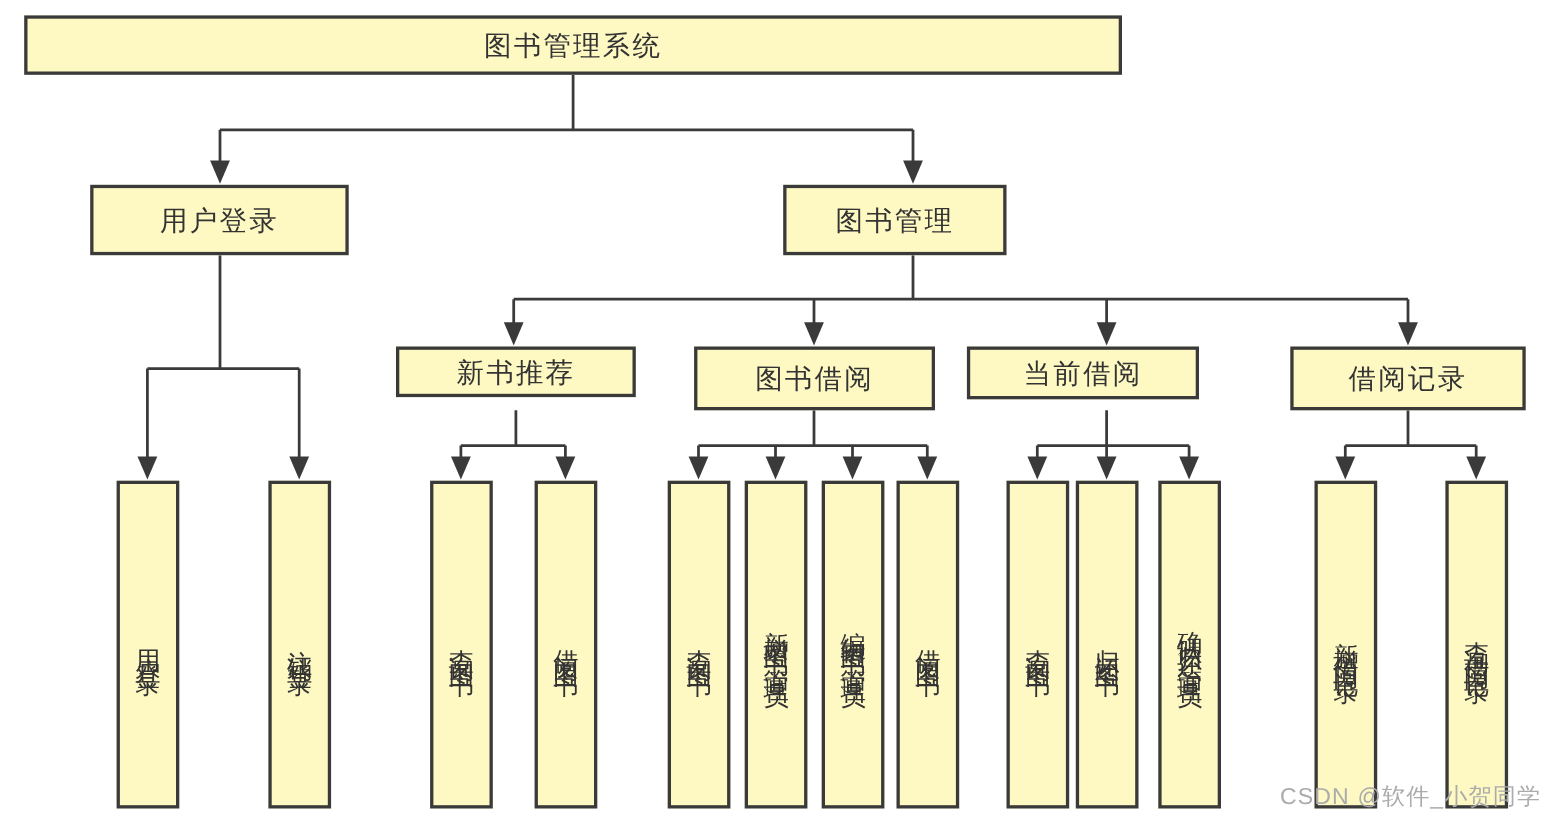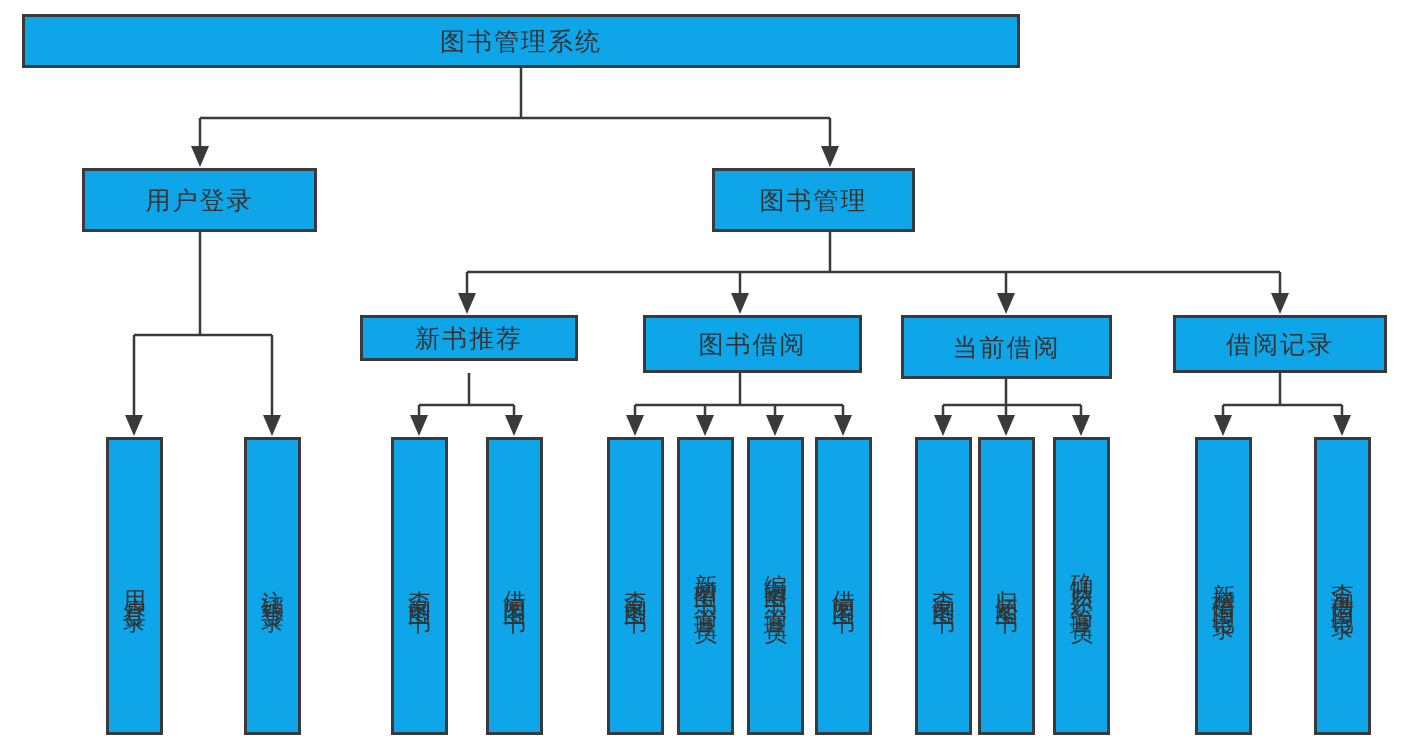--- a/index.html
+++ b/index.html
@@ -14,21 +14,21 @@
   .connectors {
     position: absolute;
     left: 0; top: 0;
     width: 1405px; height: 747px;
     pointer-events: none;
   }
   .node {
     position: absolute;
     box-sizing: border-box;
     border: 3px solid #3a3a3a;
-    background: #0ea5e9;
+    background: #fef9c3;
     display: flex;
     align-items: center;
     justify-content: center;
   }
   .node .lbl {
     color: #333333;
     font-size: 25px;
     letter-spacing: 2px;
     white-space: nowrap;
   }
@@ -121,24 +121,24 @@
   <div class="node" style="left:82px; top:168px; width:235px; height:64px;">
     <span class="lbl">用户登录</span>
   </div>
   <div class="node" style="left:712px; top:168px; width:203px; height:64px;">
     <span class="lbl">图书管理</span>
   </div>
 
   <div class="node" style="left:360px; top:315px; width:218px; height:46px;">
     <span class="lbl">新书推荐</span>
   </div>
-  <div class="node" style="left:631px; top:315px; width:219px; height:58px;margin-left:12px;">
+  <div class="node" style="left:631px; top:315px; width:219px; height:58px;">
     <span class="lbl">图书借阅</span>
   </div>
-  <div class="node" style="left:901px; top:315px; width:211px; height:64px;">
+  <div class="node" style="left:879px; top:315px; width:211px; height:48px;">
     <span class="lbl">当前借阅</span>
   </div>
   <div class="node" style="left:1173px; top:315px; width:214px; height:58px;">
     <span class="lbl">借阅记录</span>
   </div>
 
   <div class="node leaf" style="left:106px;">
     <span class="lbl">用户登录</span>
   </div>
   <div class="node leaf" style="left:244px;">
@@ -175,14 +175,15 @@
     <span class="lbl">确认归还（管理员）</span>
   </div>
 
   <div class="node leaf" style="left:1195px;">
     <span class="lbl">新增借阅记录</span>
   </div>
   <div class="node leaf" style="left:1314px;">
     <span class="lbl">查询借阅记录</span>
   </div>
 
+  <div class="watermark">CSDN @软件_小贺同学</div>
 
 </div>
 
 </body></html>

